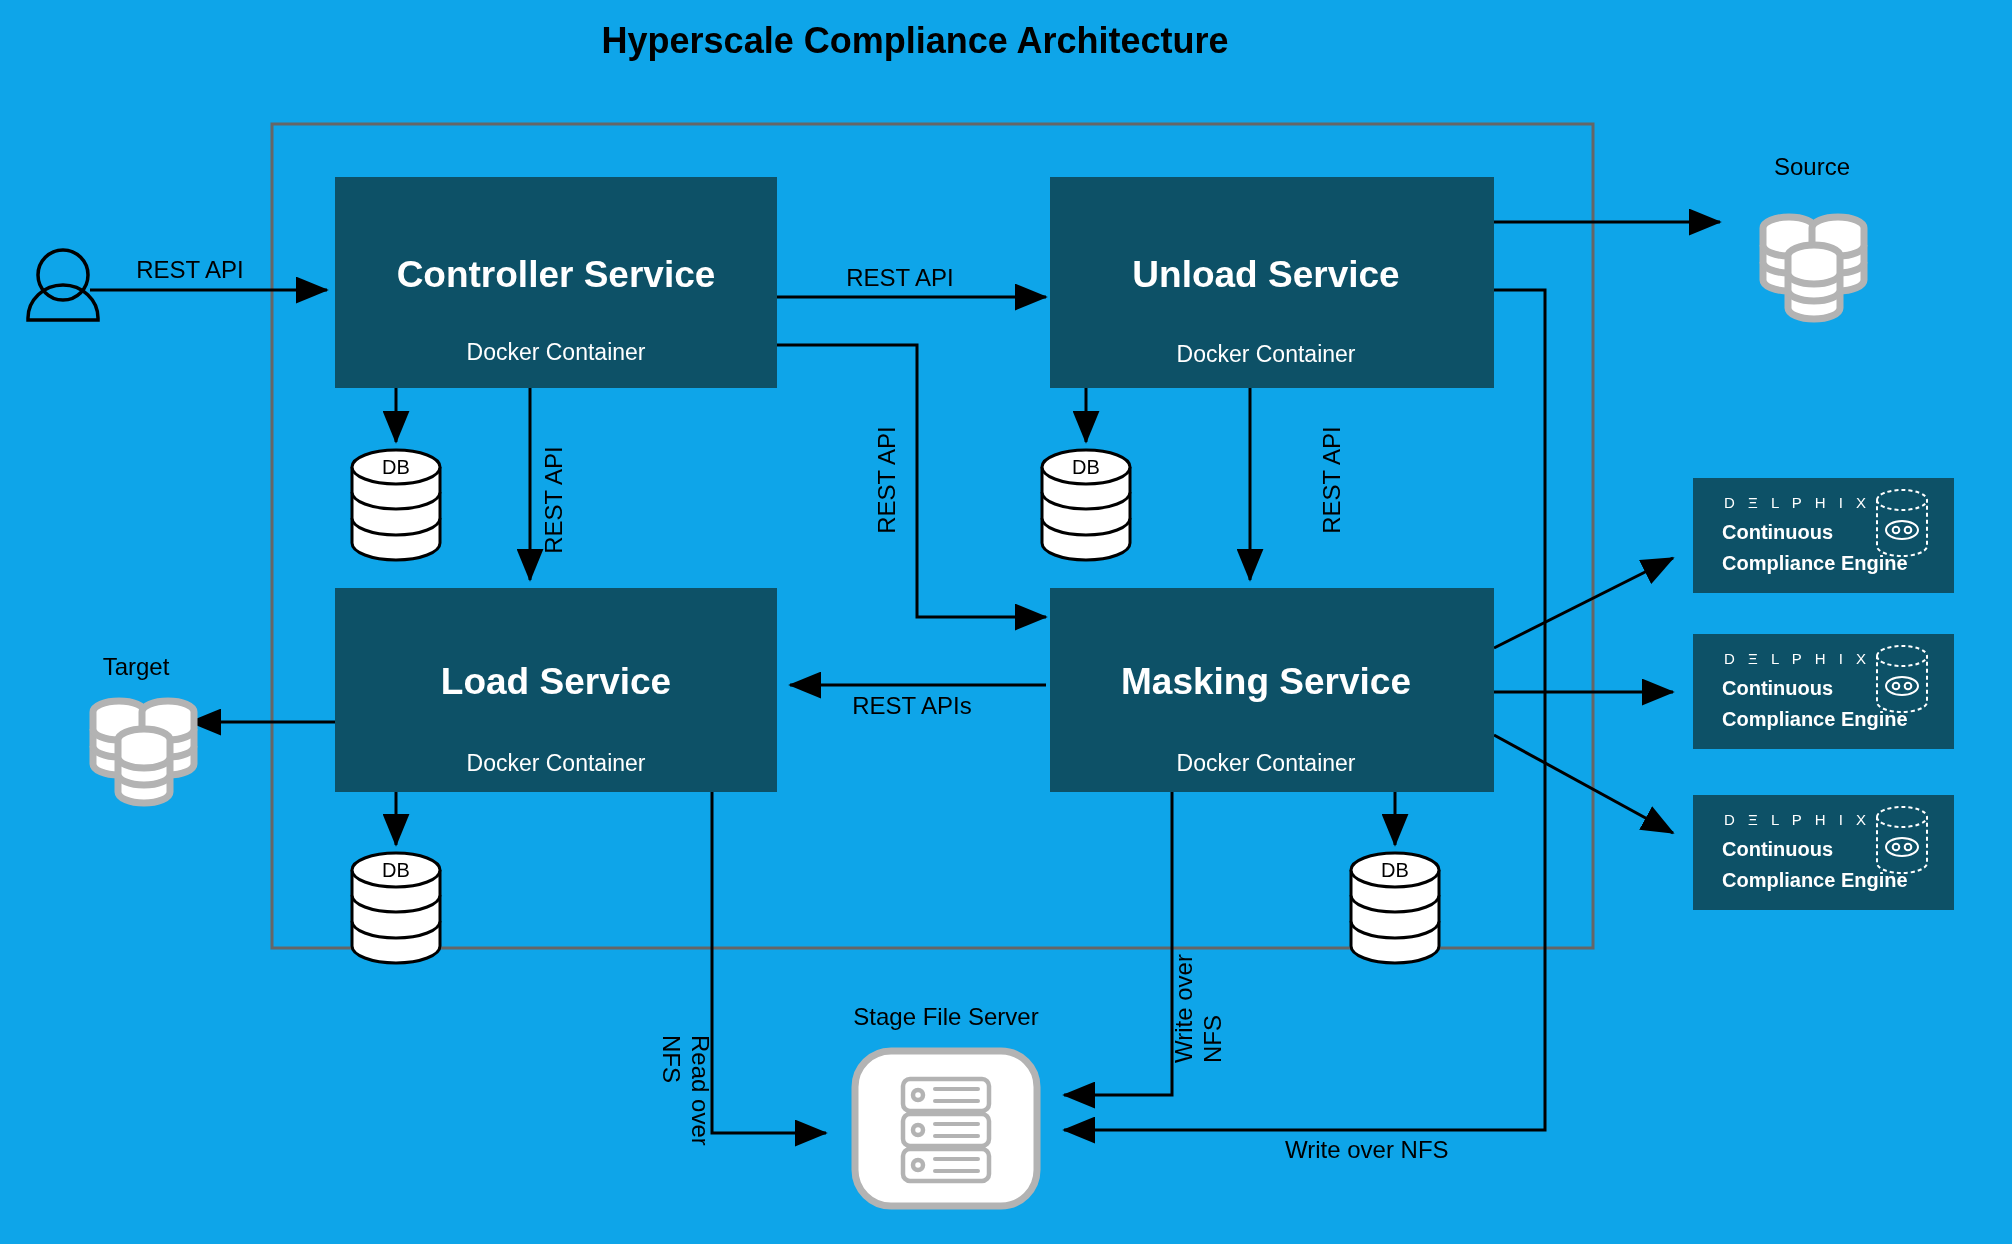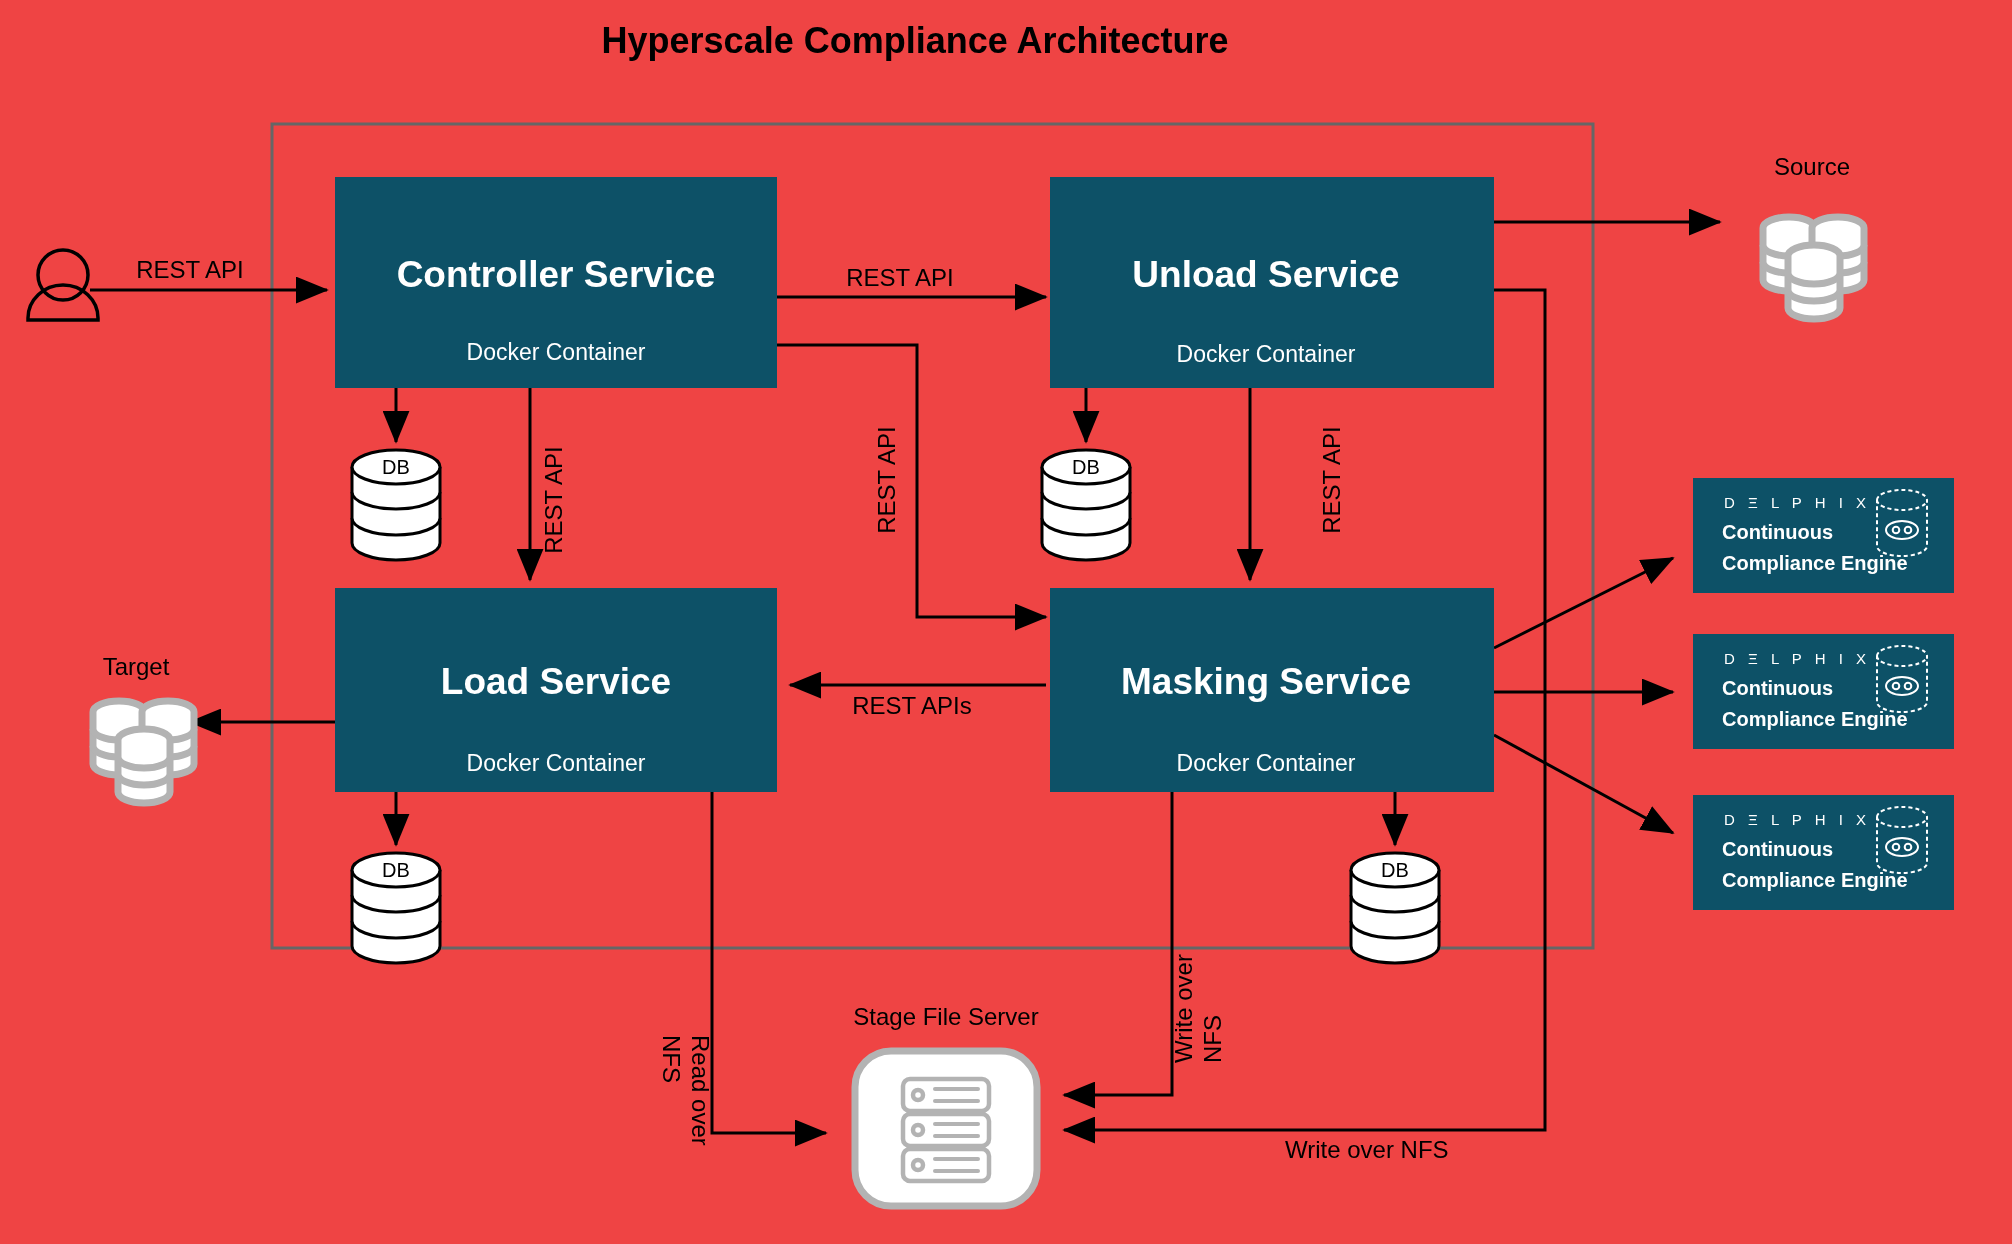--- a/index.html
+++ b/index.html
@@ -1,18 +1,18 @@
 <!DOCTYPE html>
 <html><head>
 <meta charset="utf-8">
 <style>
   html,body{margin:0;padding:0;background:#ffffff;}
   body{width:2012px;height:1244px;overflow:hidden;
        font-family:"Liberation Sans","DejaVu Sans",sans-serif;}
-  #stage{position:relative;width:2012px;height:1244px;background:#ef4444;}
+  #stage{position:relative;width:2012px;height:1244px;background:#0ea5e9;}
   svg#diagram{position:absolute;left:0;top:0;width:2012px;height:1244px;display:block;}
   .ttl{font-family:"Liberation Sans","DejaVu Sans",sans-serif;font-weight:bold;
        font-size:36px;fill:#000;}
   .svc-title{font-family:"Liberation Sans","DejaVu Sans",sans-serif;font-weight:bold;
        font-size:37px;fill:#ffffff;}
   .svc-sub{font-family:"Liberation Sans","DejaVu Sans",sans-serif;font-weight:normal;
        font-size:23px;fill:#ffffff;}
   .edge-lbl{font-family:"Liberation Sans","DejaVu Sans",sans-serif;font-weight:normal;
        font-size:24px;fill:#000000;}
   .node-lbl{font-family:"Liberation Sans","DejaVu Sans",sans-serif;font-weight:normal;

